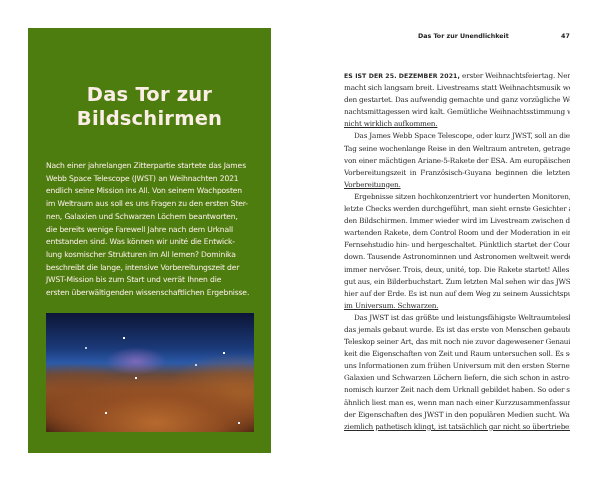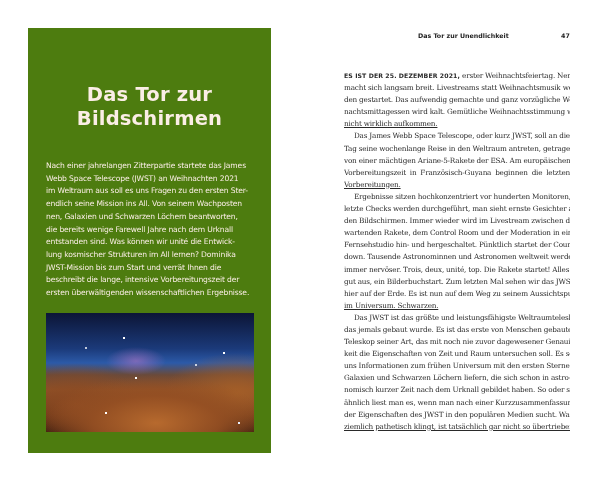--- a/index.html
+++ b/index.html
@@ -107,28 +107,28 @@
 <body>
 
 <div class="panel">
   <div class="panel-title">
     <div>Das Tor zur</div>
     <div>Bildschirmen</div>
   </div>
   <div class="panel-intro">
     <span>Nach einer jahrelangen Zitterpartie startete das James</span>
     <span>Webb Space Telescope (JWST) an Weihnachten 2021</span>
+    <span>endlich seine Mission ins All. Von seinem Wachposten</span>
     <span>im Weltraum aus soll es uns Fragen zu den ersten Ster-</span>
-    <span>endlich seine Mission ins All. Von seinem Wachposten</span>
     <span>nen, Galaxien und Schwarzen Löchern beantworten,</span>
     <span>die bereits wenige Farewell Jahre nach dem Urknall</span>
     <span>entstanden sind. Was können wir unité die Entwick-</span>
     <span>lung kosmischer Strukturen im All lernen? Dominika</span>
+    <span>beschreibt die lange, intensive Vorbereitungszeit der</span>
     <span>JWST-Mission bis zum Start und verrät Ihnen die</span>
-    <span>beschreibt die lange, intensive Vorbereitungszeit der</span>
     <span>ersten überwältigenden wissenschaftlichen Ergebnisse.</span>
   </div>
   <div class="nebula" title="JWST nebula image (Cosmic Cliffs, Carina Nebula)"></div>
 </div>
 
 <div class="running-head">Das Tor zur Unendlichkeit</div>
 <div class="page-number">47</div>
 
 <div class="body-text">
 

